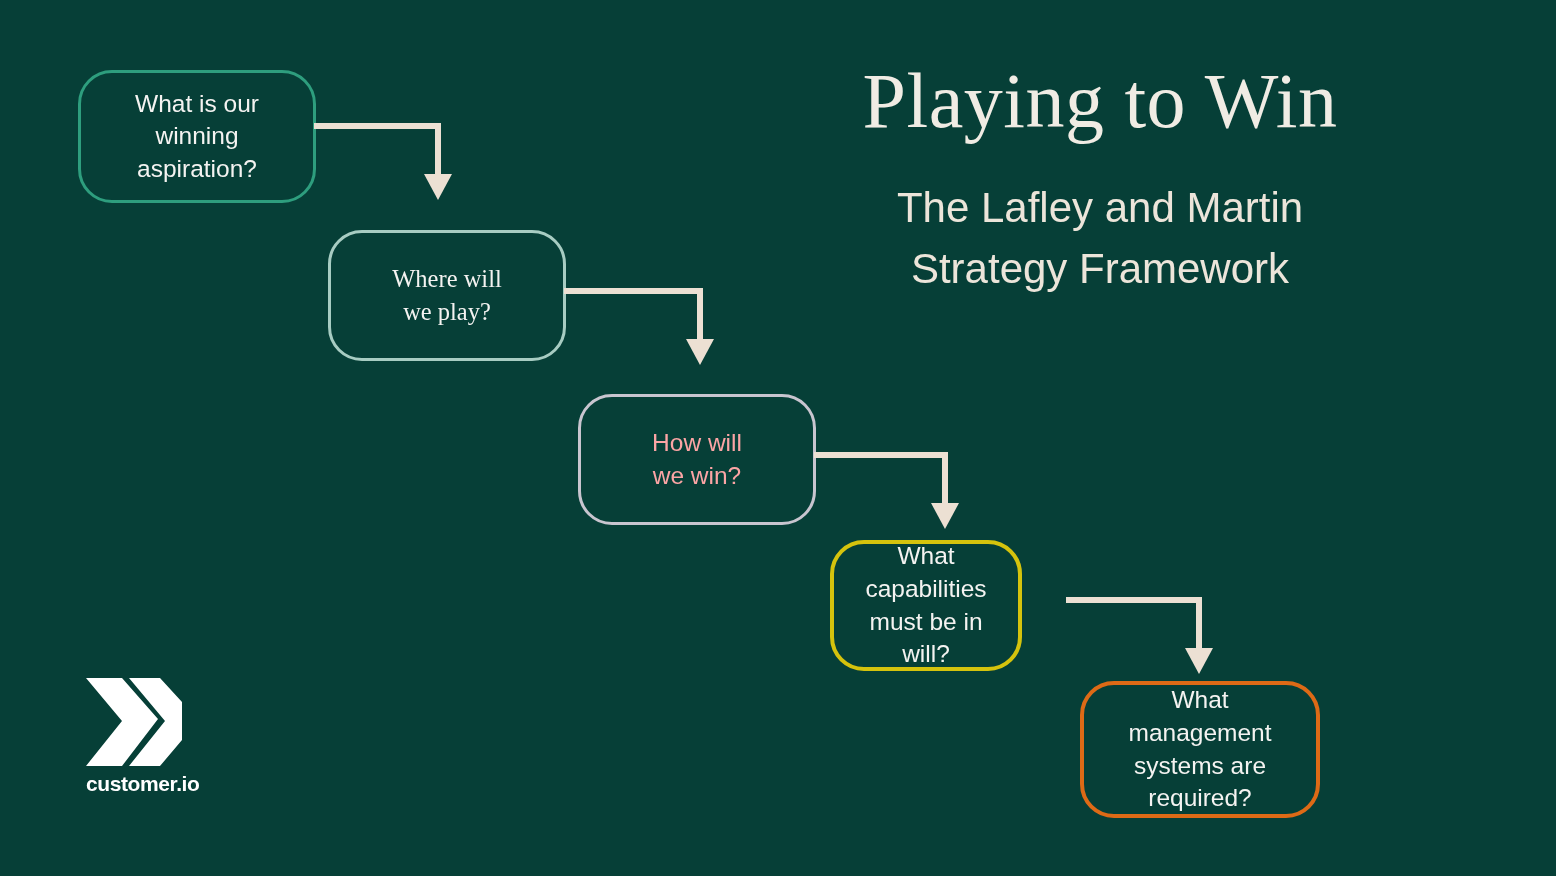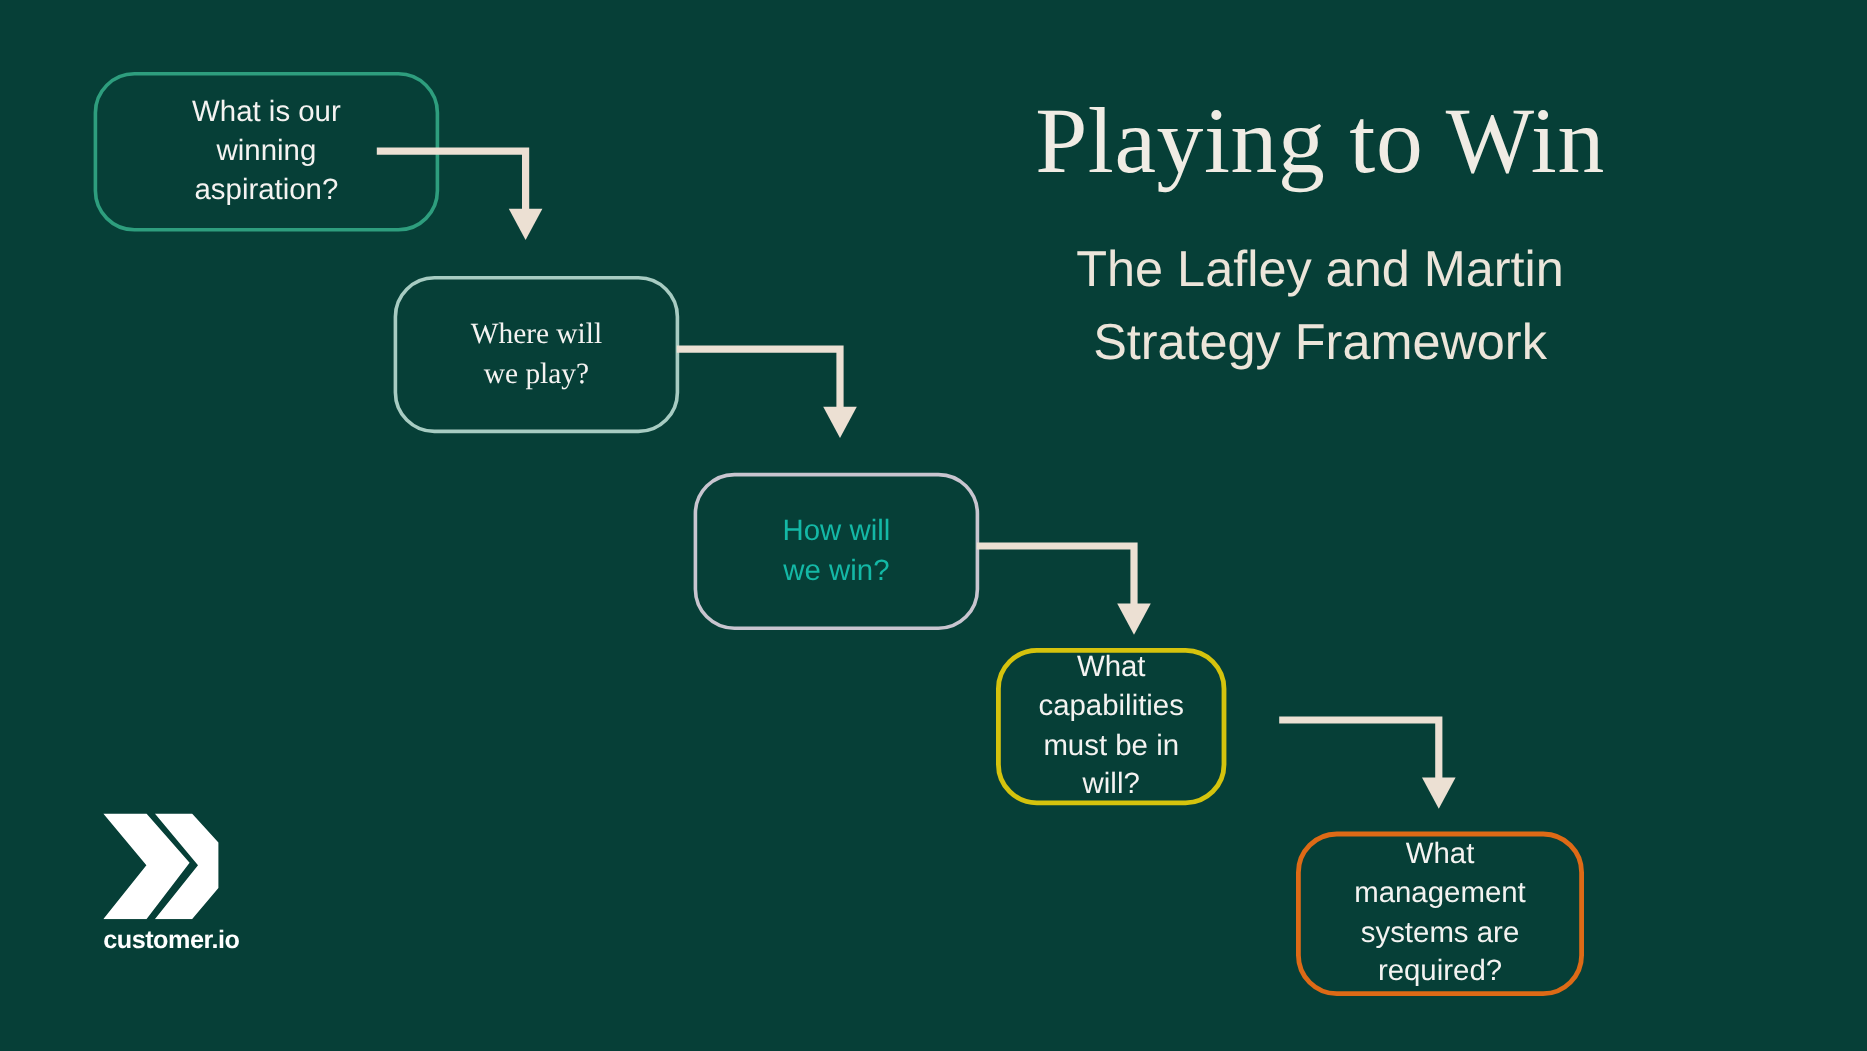--- a/index.html
+++ b/index.html
@@ -27,21 +27,21 @@
     top: 62px;
     width: 520px;
     text-align: center;
   }
   .main-title {
     font-family: "Liberation Serif", "DejaVu Serif", serif;
     font-size: 78px;
     line-height: 1.0;
     color: #f0ece4;
     letter-spacing: 0.5px;
-    margin: 16px;
+    margin: 0;
     font-weight: normal;
     white-space: nowrap;
   }
   .subtitle {
     margin: 16px;
     margin-top: 38px;
     font-family: "Liberation Sans", sans-serif;
     font-size: 42px;
     line-height: 1.45;
     color: #ece5da;
@@ -60,25 +60,25 @@
     justify-content: center;
     text-align: center;
     color: #f4f3f1;
     font-size: 24.5px;
     line-height: 1.33;
     padding: 6px 14px;
     background: transparent;
   }
   .node .node-text { display: block; }
 
-  #node-1 { left: 78px;  top: 60px;  width: 288px; height: 133px; border-width: 3px; border-color: #2e9e7e; }
+  #node-1 { left: 78px;  top: 70px;  width: 238px; height: 133px; border-width: 3px; border-color: #2e9e7e; }
   #node-2 { left: 328px; top: 230px; width: 238px; height: 131px; border-width: 3px; border-color: #a7ccc2; font-family: Liberation Serif, serif; }
   #node-3 { left: 578px; top: 394px; width: 238px; height: 131px; border-width: 3px; border-color: #c8c5cf; }
   #node-4 { left: 830px; top: 540px; width: 192px; height: 131px; border-width: 4px; border-color: #d5c30d; }
-  #node-5 { left: 1080px; top: 681px; width: 240px; height: 137px; border-width: 4px; border-color: #dd6a16; margin-top: 12px; }
+  #node-5 { left: 1080px; top: 681px; width: 240px; height: 137px; border-width: 4px; border-color: #dd6a16; }
 
   
   .connector {
     position: absolute;
     pointer-events: none;
   }
   .connector svg { display: block; }
 
   #conn-1 { left: 314px; top: 118px; }
   #conn-2 { left: 564px; top: 283px; }
@@ -124,21 +124,21 @@
     </span>
   </div>
 
   <div class="node" id="node-2" style="border-color: rgb(167, 204, 194); color: rgb(244, 243, 241);">
     <span>
       <span class="node-text">Where will</span>
       <span class="node-text">we play?</span>
     </span>
   </div>
 
-  <div class="node" id="node-3" style="border-color: rgb(200, 197, 207); color: #14b8a6;">
+  <div class="node" id="node-3" style="border-color: rgb(200, 197, 207); color: #fca5a5;">
     <span>
       <span class="node-text">How will</span>
       <span class="node-text">we win?</span>
     </span>
   </div>
 
   <div class="node" id="node-4" style="border-color: rgb(213, 195, 13); color: rgb(244, 243, 241);">
     <span>
       <span class="node-text">What capabilities</span>
       <span class="node-text">must be in will?</span>

